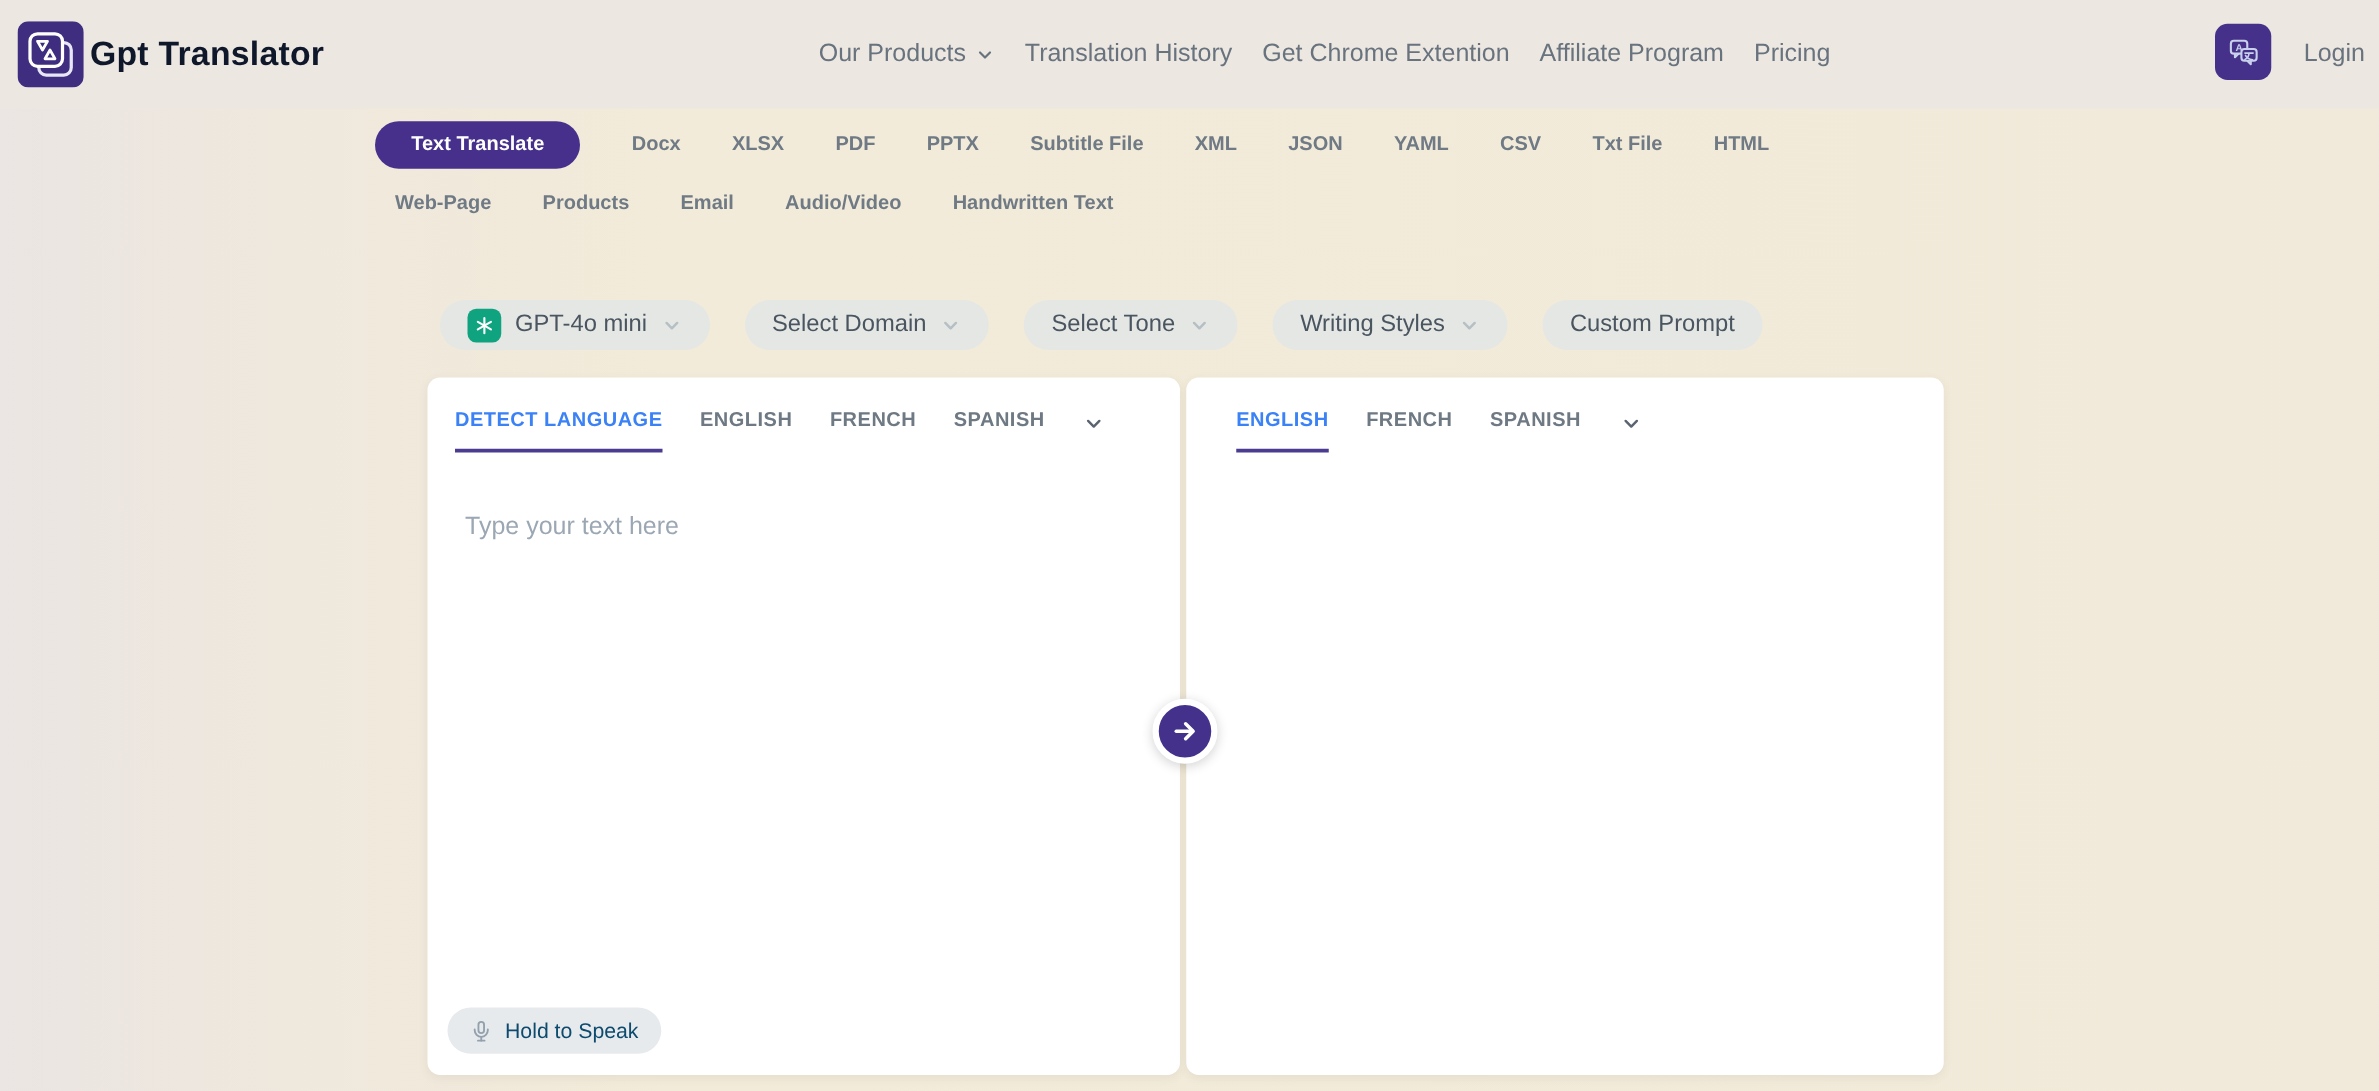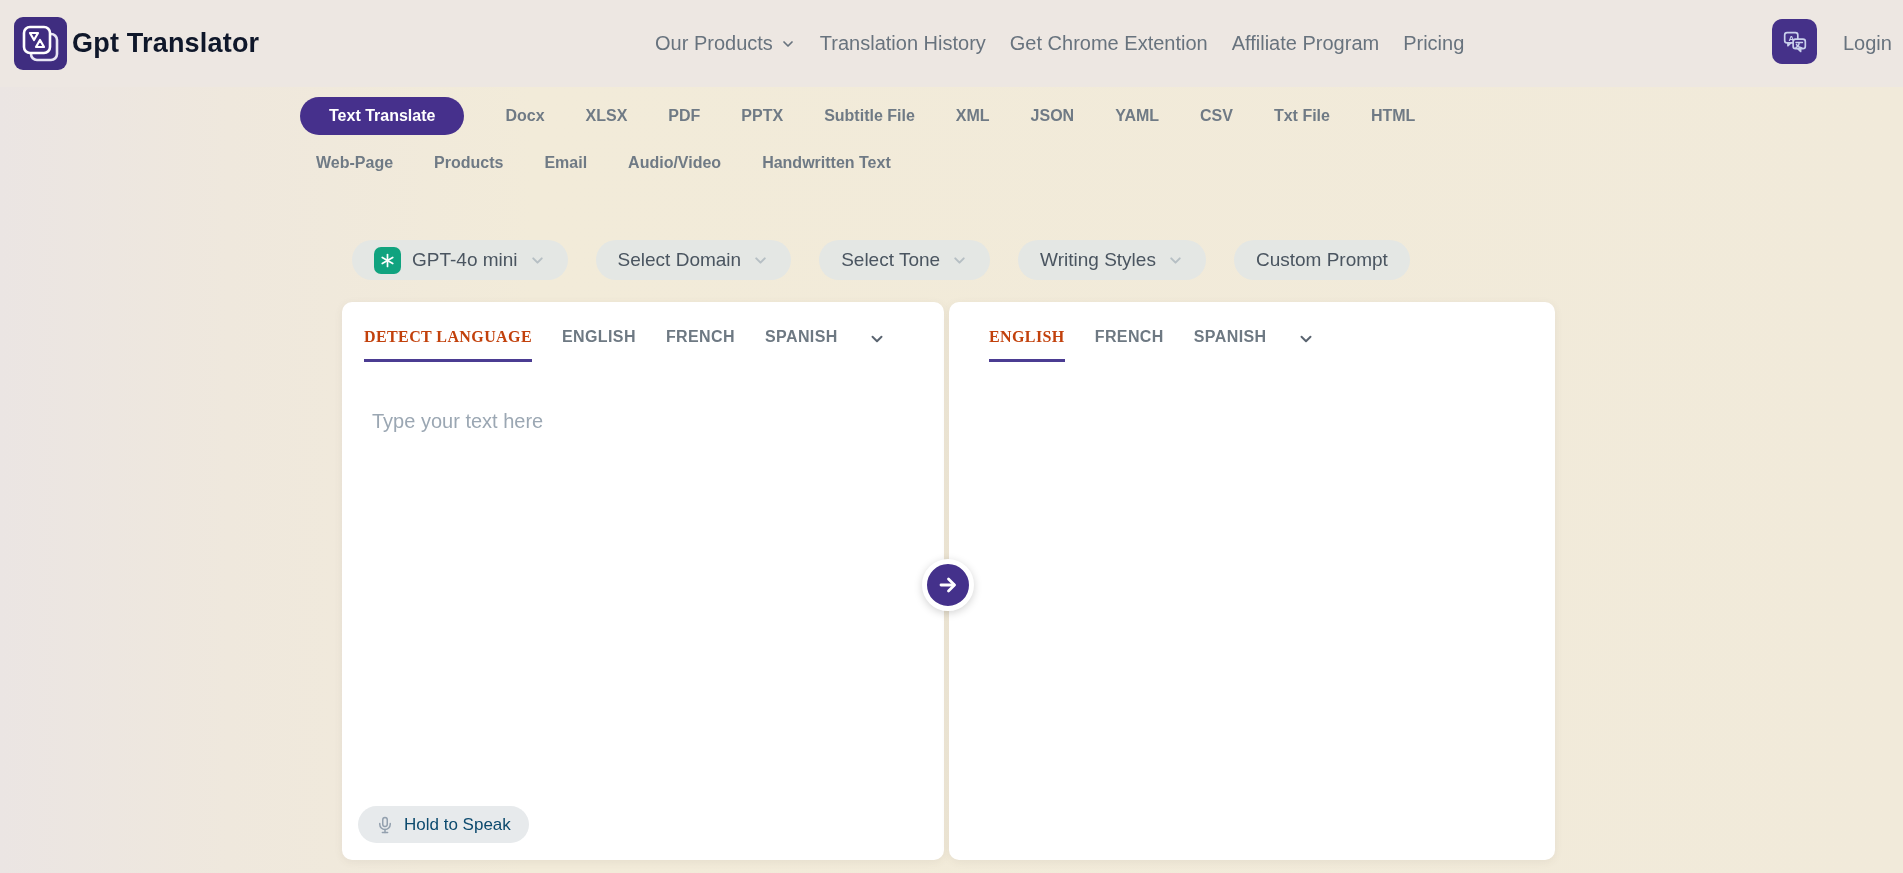--- a/index.html
+++ b/index.html
@@ -43,21 +43,21 @@
   .panel { position:absolute; top:215px; height:558px; background:#ffffff; border-radius:10px;
            box-shadow:0 2px 8px rgba(90,80,60,.08); }
   .panel-left  { left:342px; width:602px; }
   .panel-right { left:949px; width:606px; }
 
   .langbar { position:absolute; top:26px; display:flex; align-items:center; gap:30px;
              font-size:16px; font-weight:700; letter-spacing:.4px; color:#6e7983; }
   .panel-left  .langbar { left:22px; width:502px; }
   .panel-right .langbar { left:40px; width:325px; }
   .lang-tab { padding-bottom:13px; border-bottom:3px solid transparent; cursor:pointer; white-space:nowrap; }
-  .lang-tab.active { color:#c2410c; border-bottom-color:#4b3c92;font-family:Liberation Serif, serif; }
+  .lang-tab.active { color:#3b82f6; border-bottom-color:#4b3c92; }
   .langbar .chev { margin-left:auto; color:#5a6470; padding-bottom:13px; cursor:pointer; }
 
   .src-textarea { position:absolute; left:14px; top:92px; width:574px; height:370px; border:none; outline:none;
                   resize:none; background:transparent; padding:16px; font-family:"Liberation Sans","DejaVu Sans",sans-serif;
                   font-size:20px; color:#b91c1c; }
   .src-textarea::placeholder { color:#9ba7b3; }
 
   .speak-btn { position:absolute; left:16px; bottom:17px; height:37px; border-radius:19px; background:#e7eaec;
                display:flex; align-items:center; gap:10px; padding:0 18px; font-size:17px; color:#0c4a6e;
                border:none; cursor:pointer; font-family:inherit; }

